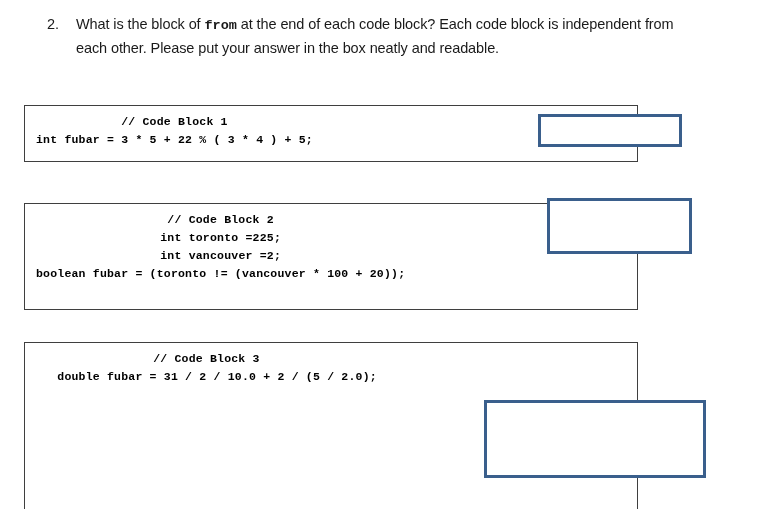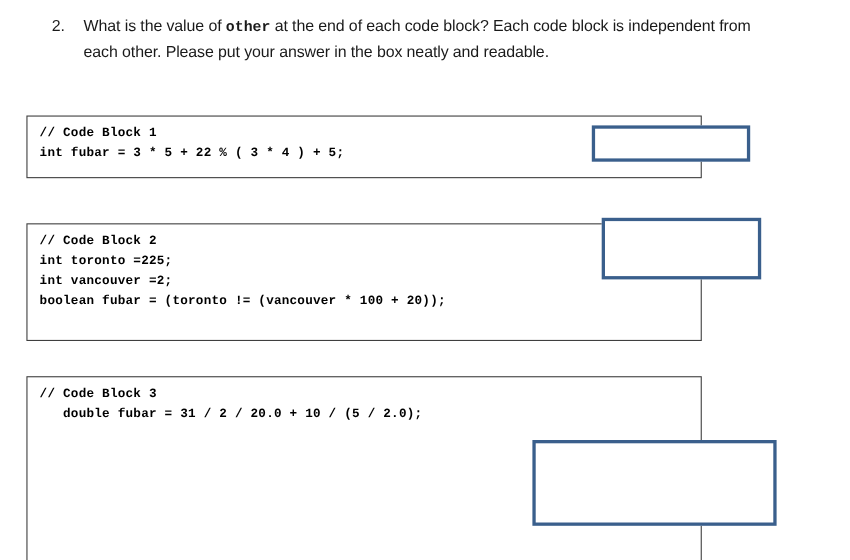--- a/index.html
+++ b/index.html
@@ -47,20 +47,21 @@
   }
 
   
   .code-panel {
     position: absolute;
     left: 24px;
     width: 614px;
     box-sizing: border-box;
     border: 1px solid #3f3f3f;
     background: #ffffff;
+    text-align: center;
   }
   #panel-1 { top: 105px;  height: 57px; }
   #panel-2 { top: 187px;  height: 107px; margin-top: 16px; }
   #panel-3 { top: 342px;  height: 180px; }  
 
   .code-text {
     position: absolute;
     left: 11px;
     top: 7px;
     margin: 0;
@@ -83,35 +84,35 @@
   #answer-box-1 { left: 538px; top: 114px; width: 144px; height: 33px; }
   #answer-box-2 { left: 547px; top: 198px; width: 145px; height: 56px; }
   #answer-box-3 { left: 484px; top: 400px; width: 222px; height: 78px; }
 </style>
 </head>
 <body>
 
 <div class="question">
   <div class="q-number">2.</div>
   <div class="q-text">
-    <span>What is the value of </span><span class="mono-bold">other</span><span> at the end of each code block? Each code block is independent from each other. Please put your answer in the box neatly and readable.</span>
+    <span>What is the block of </span><span class="mono-bold">from</span><span> at the end of each code block? Each code block is independent from each other. Please put your answer in the box neatly and readable.</span>
   </div>
 </div>
 
 <div class="code-panel" id="panel-1">
   <pre class="code-text">// Code Block 1
 int fubar = 3 * 5 + 22 % ( 3 * 4 ) + 5;</pre>
 </div>
 <div class="answer-box" id="answer-box-1"></div>
 
 <div class="code-panel" id="panel-2">
   <pre class="code-text">// Code Block 2
 int toronto =225;
 int vancouver =2;
 boolean fubar = (toronto != (vancouver * 100 + 20));</pre>
 </div>
 <div class="answer-box" id="answer-box-2"></div>
 
 <div class="code-panel" id="panel-3">
   <pre class="code-text">// Code Block 3
-   double fubar = 31 / 2 / 20.0 + 10 / (5 / 2.0);</pre>
+   double fubar = 31 / 2 / 10.0 + 2 / (5 / 2.0);</pre>
 </div>
 <div class="answer-box" id="answer-box-3"></div>
 
 </body></html>

